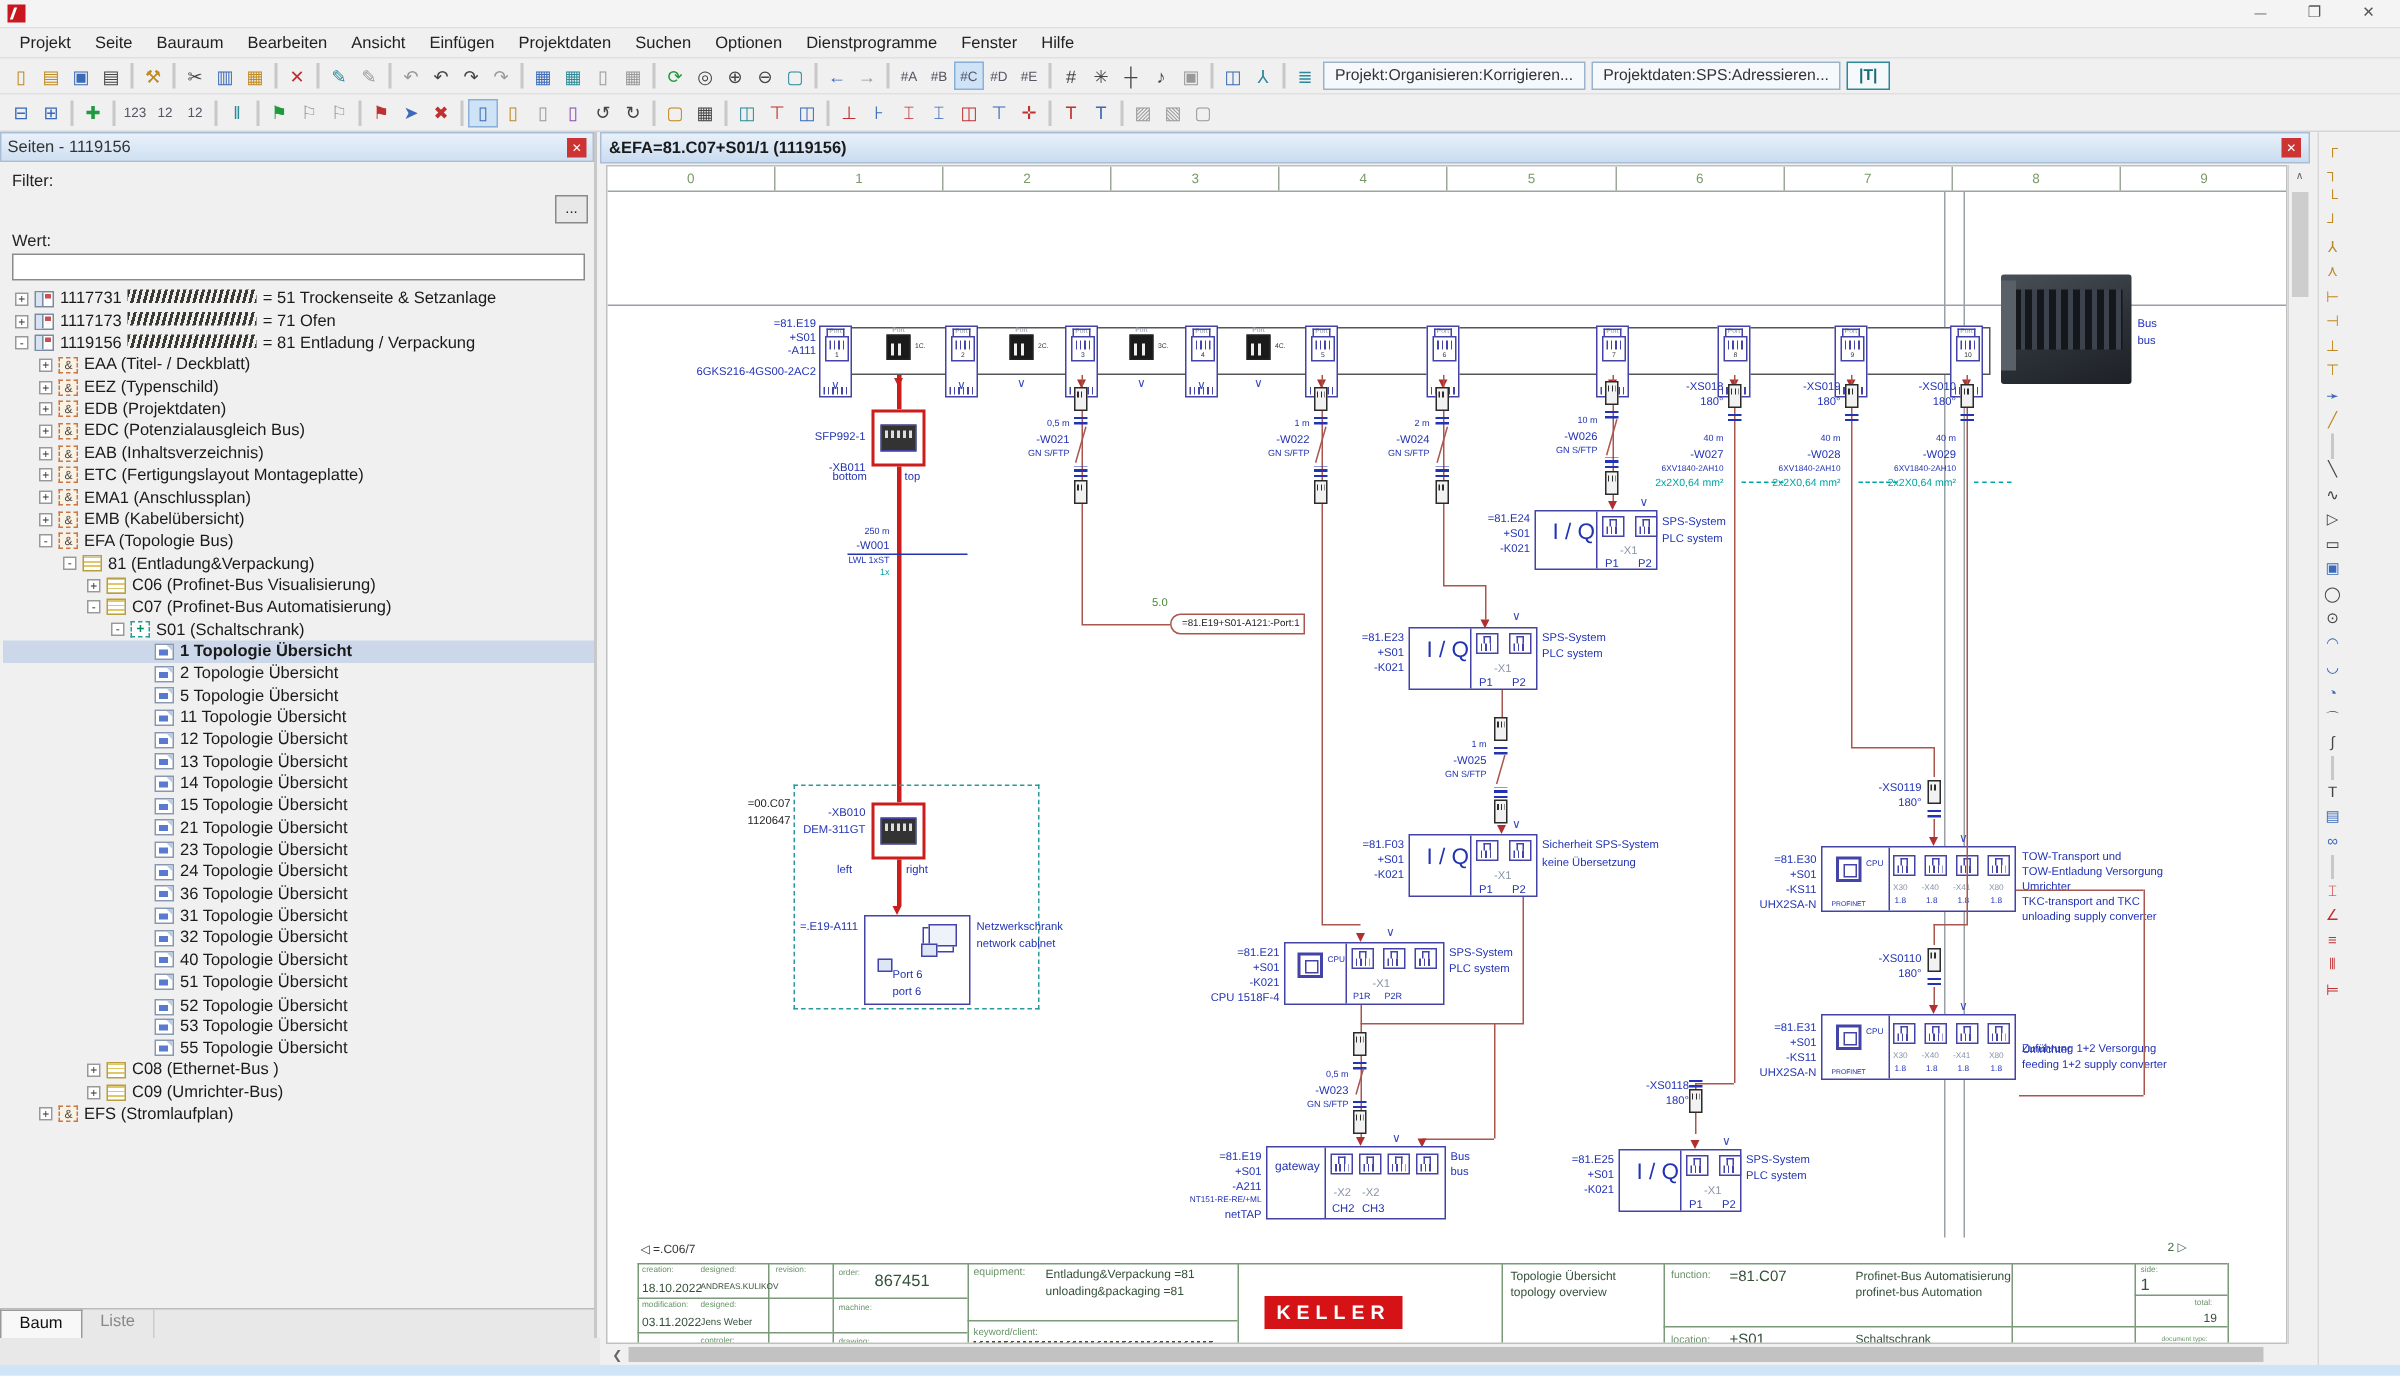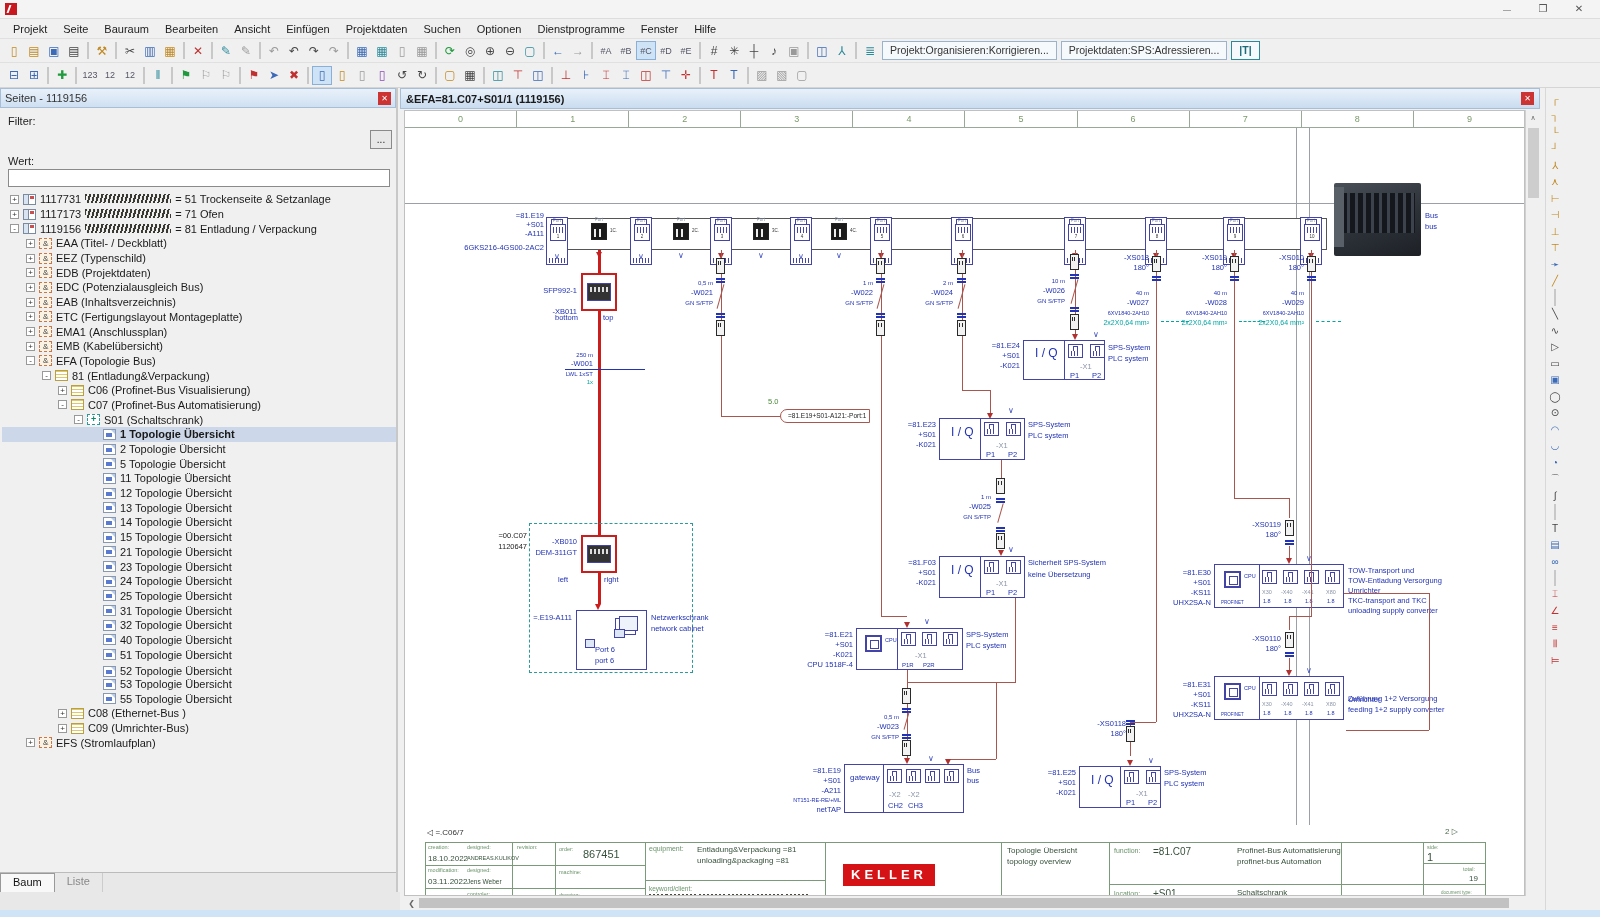--- a/index.html
+++ b/index.html
@@ -73,21 +73,21 @@
   .lgh{height:1px;} .lgv{width:1px;}
   .lnav{position:absolute;background:#2233b4;height:1px;}
   .lred{position:absolute;width:3px;background:#cc1d1d;}
   .cydash{position:absolute;border-top:1px dashed #00a5a5;height:0;}
   .arr{position:absolute;width:0;height:0;border-left:3px solid transparent;border-right:3px solid transparent;border-top:6px solid #b03030;}
   .arrR{border-top-color:#cc1d1d;}
   .vmk{position:absolute;color:#3a4ac0;font-size:8px;line-height:1;}
   .vmk::after{content:"∨";}
   .dev{position:absolute;border:1px solid #4343a8;background:#fff;}
   .dev .divd{position:absolute;top:0;bottom:0;width:1px;background:#4343a8;}
-  .iqtxt{position:absolute;color:#2233b4;font-size:12px;}
+  .iqtxt{position:absolute;color:#2233b4;font-size:15px;}
   .rj{position:absolute;width:15px;height:14px;border:1px solid #4343a8;background:#fff;}
   .rj::before{content:"";position:absolute;left:2px;right:2px;bottom:1px;height:5px;background:repeating-linear-gradient(90deg,#4343a8 0 1px,transparent 1px 3px);}
   .rj::after{content:"";position:absolute;left:4px;right:4px;top:1px;height:4px;border:1px solid #4343a8;border-bottom:none;}
   .cpuicon{position:absolute;width:17px;height:17px;border:2px solid #4343a8;}
   .cpuicon::after{content:"";position:absolute;left:3px;top:3px;width:7px;height:7px;border:1px solid #4343a8;}
   .plug{position:absolute;width:9px;height:16px;border:1px solid #2a2a2a;background:#f2f2f2;}
   .plug::after{content:"";position:absolute;top:2px;left:1px;right:1px;height:4px;background:repeating-linear-gradient(90deg,#2a2a2a 0 1px,transparent 1px 2.5px);}
   .bhash{position:absolute;width:9px;height:7px;background:repeating-linear-gradient(0deg,#2233b4 0 1.6px,transparent 1.6px 3.4px);}
   .dg{position:absolute;width:1px;height:25px;background:#a8564e;transform:rotate(16deg);}
   .dashbox{position:absolute;border:1px dashed #2a9a9a;}
@@ -442,21 +442,21 @@
 
       <div class="trow" style="padding-left: 88px;">
         <span class="texp" style="visibility: hidden;"></span>
         <span class="ti ic-page"></span>
         <span class="tlb"><span>24 Topologie Übersicht</span><span></span></span>
       </div>
 
       <div class="trow" style="padding-left: 88px;">
         <span class="texp" style="visibility: hidden;"></span>
         <span class="ti ic-page"></span>
-        <span class="tlb"><span>25 Topologie Übersicht</span><span></span></span>
+        <span class="tlb"><span>36 Topologie Übersicht</span><span></span></span>
       </div>
 
       <div class="trow" style="padding-left: 88px;">
         <span class="texp" style="visibility: hidden;"></span>
         <span class="ti ic-page"></span>
         <span class="tlb"><span>31 Topologie Übersicht</span><span></span></span>
       </div>
 
       <div class="trow" style="padding-left: 88px;">
         <span class="texp" style="visibility: hidden;"></span>

